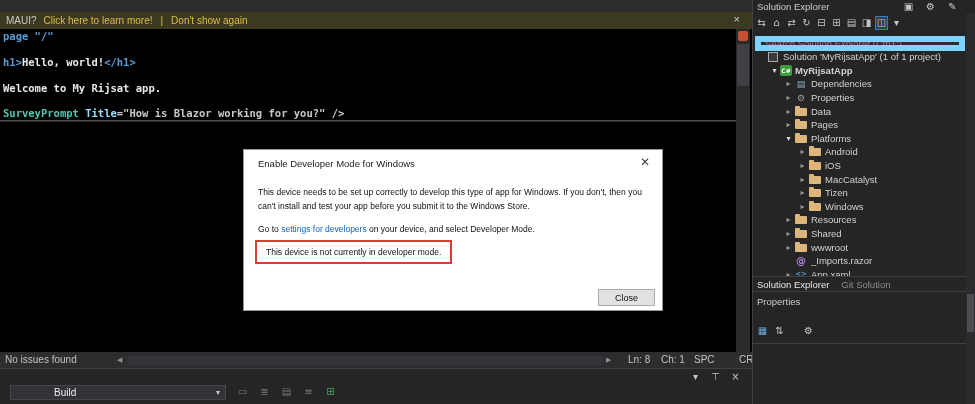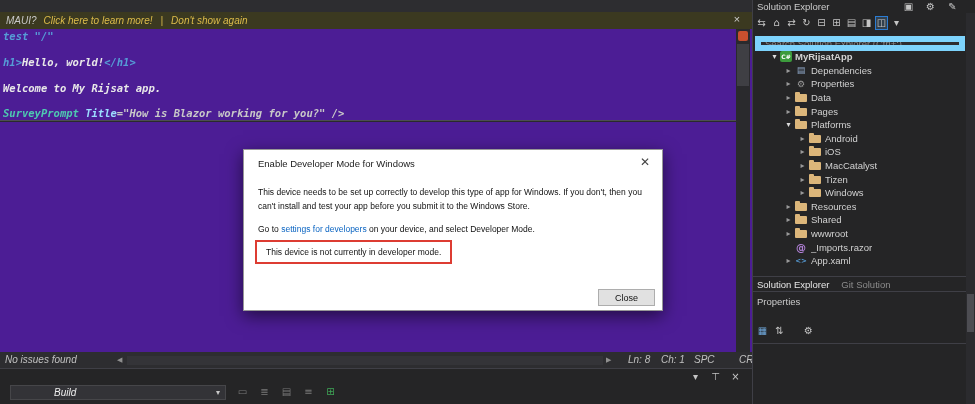--- a/index.html
+++ b/index.html
@@ -1,20 +1,20 @@
 <!DOCTYPE html>
 <html><head>
 <meta charset="utf-8">
 <style>
   html,body{margin:0;padding:0;background:#111;}
   #root{position:relative;width:975px;height:404px;background:#1E1E1E;overflow:hidden;
         font-family:"Liberation Sans",sans-serif;cursor:default;}
 
   
-  .editor{position:absolute;left:0;top:0;width:752px;height:404px;background:#4c1d95;font-style:italic;}
+  .editor{position:absolute;left:0;top:0;width:752px;height:404px;background:#000000;}
   .top-strip{position:absolute;left:0;top:0;width:752px;height:12px;background:#2D2D30;}
   .infobar{position:absolute;left:0;top:12px;width:752px;height:17px;background:#3B3920;
            display:flex;align-items:center;padding-left:6px;font-size:10px;color:#C8C8C8;box-sizing:border-box;}
   .ib-prefix{margin-right:7px;}
   .ib-link{color:#DDBC4A;text-decoration:none;margin-right:8px;cursor:pointer;}
   .ib-sep{color:#DDBC4A;margin-right:8px;}
   .ib-close{position:absolute;right:12px;top:1px;color:#CFCFCF;font-size:11px;cursor:pointer;}
 
   .code-area{position:absolute;left:3px;top:30px;font-family:"DejaVu Sans Mono",monospace;
              font-weight:700;font-size:10.5px;}
@@ -116,21 +116,21 @@
 
     <div class="infobar">
       <span class="ib-prefix">MAUI?</span>
       <a class="ib-link">Click here to learn more!</a>
       <span class="ib-sep">|</span>
       <a class="ib-link">Don't show again</a>
       <span class="ib-close">×</span>
     </div>
 
     <div class="code-area">
-        <div class="code-line"><span style="color: rgb(86, 156, 214);">test </span><span style="color: rgb(86, 156, 214);">"/"</span></div>
+        <div class="code-line"><span style="color: rgb(86, 156, 214);">page </span><span style="color: rgb(86, 156, 214);">"/"</span></div>
         <div class="code-line"></div>
         <div class="code-line"><span style="color: rgb(86, 156, 214);">h1&gt;</span><span style="color: rgb(232, 232, 232);">Hello, world!</span><span style="color: rgb(86, 156, 214);">&lt;/h1&gt;</span></div>
         <div class="code-line"></div>
         <div class="code-line"><span style="color: rgb(232, 232, 232);">Welcome to My Rijsat app.</span></div>
         <div class="code-line"></div>
         <div class="code-line"><span style="color: rgb(78, 201, 176);">SurveyPrompt </span><span style="color: rgb(156, 220, 254);">Title</span><span style="color: rgb(200, 200, 200);">="How is Blazor working for you?" /&gt;</span></div>
       </div>
 
     <div class="split-line"></div>
 
@@ -191,20 +191,25 @@
         <span class="tb-icon">⊞</span>
         <span class="tb-icon">▤</span>
         <span class="tb-icon">◨</span>
         <span class="tb-icon selected">◫</span>
         <span class="tb-icon">▾</span>
       </div>
 
     <input class="search" type="text" placeholder="Search Solution Explorer (Ctrl+;)" style="">
 
     <div class="tree">
+        <div class="tree-row" style="padding-left: 2px;">
+          <span class="tree-arrow"></span>
+          <span class="ticon solution"></span>
+          <span class="tree-label">Solution 'MyRijsatApp' (1 of 1 project)</span>
+        </div>
         <div class="tree-row" style="padding-left: 16px;">
           <span class="tree-arrow exp">▾</span>
           <span class="ticon project">C#</span>
           <span class="tree-label" style="font-weight: 700;">MyRijsatApp</span>
         </div>
         <div class="tree-row" style="padding-left: 30px;">
           <span class="tree-arrow">▸</span>
           <span class="ticon dependencies">▤</span>
           <span class="tree-label">Dependencies</span>
         </div>

